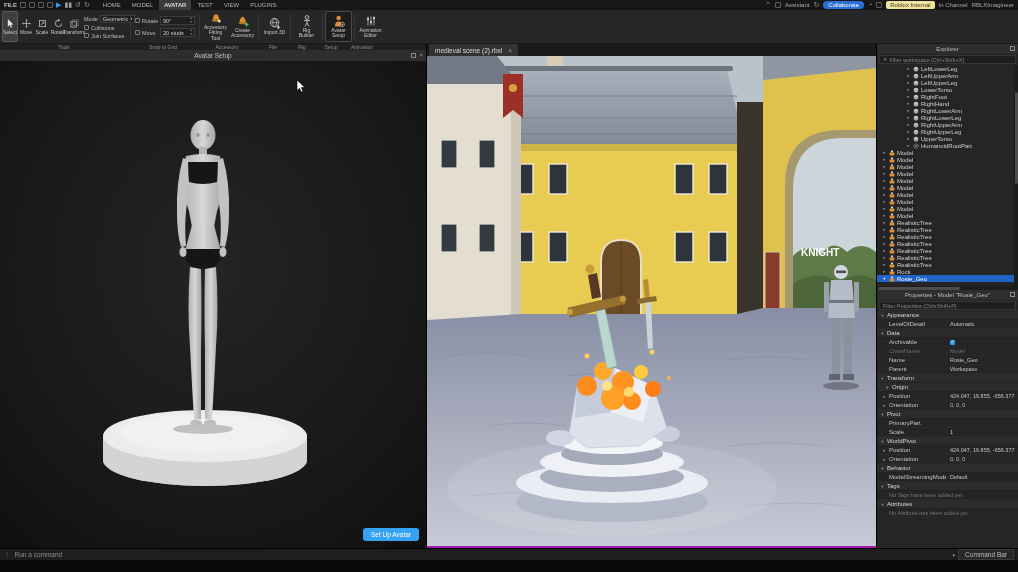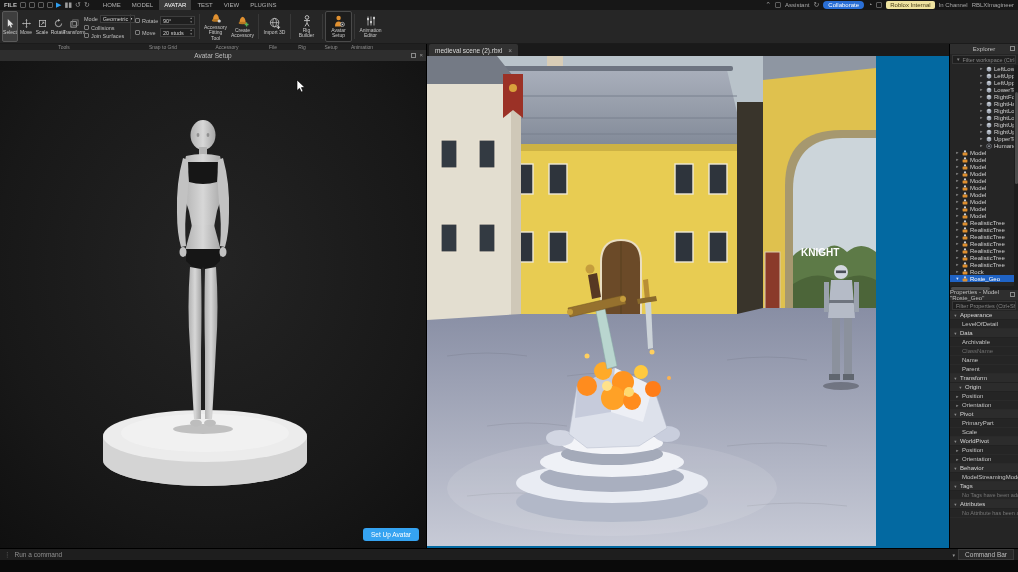--- a/index.html
+++ b/index.html
@@ -39,21 +39,21 @@
 .left{width:427px;background:#101010;display:flex;flex-direction:column;border-right:1px solid #000}
 .labelstrip{height:6px;position:relative;background:#202020;font-size:5px;color:#8d8d8d}
 .labelstrip span{position:absolute;top:0;transform:translateX(-50%);white-space:nowrap}
 .panel-head{height:11px;background:#2e2e2e;display:flex;align-items:center;justify-content:center;font-size:6.5px;color:#bfbfbf;position:relative;flex:none}
 .hicons{position:absolute;right:3px;top:2px;display:flex;gap:3px;align-items:center;color:#9a9a9a;font-size:6px}
 .sq{width:5px;height:5px;border:1px solid #8a8a8a;display:inline-block}
 .avatar-vp{flex:1;position:relative;overflow:hidden}
 .setup-btn{position:absolute;right:7px;bottom:7px;background:#35a3f1;color:#fff;font-size:6.5px;padding:3px 8px;border-radius:3px}
 .cursor{position:absolute;left:296px;top:18px}
 
-.center{width:522px;display:flex;flex-direction:column;background:#0369a1}
+.center{width:449px;display:flex;flex-direction:column;background:#a21caf}
 .tabbar{height:14px;background:#1a1a1a;display:flex;align-items:flex-end;padding-left:2px}
 .vtab{background:#323232;height:12px;display:flex;align-items:center;gap:6px;padding:0 6px;font-size:6.5px;color:#dcdcdc;border-radius:2px 2px 0 0}
 .vtab .close{color:#9a9a9a}
 .scene{flex:1;position:relative}
 
 .right{flex:1;display:flex;flex-direction:column;background:#252525;border-left:1px solid #000;min-width:0}
 .rp-head{height:10px;background:#2e2e2e;display:flex;align-items:center;justify-content:center;font-size:6px;color:#bfbfbf;position:relative;flex:none}
 .filter{height:9px;background:#1f1f1f;border:1px solid #363636;margin:1px 2px;display:flex;align-items:center;gap:2px;padding:0 3px;font-size:5.5px;color:#858585;white-space:nowrap;overflow:hidden;flex:none}
 .explorer{height:246px;display:flex;flex-direction:column;flex:none}
 .tree{flex:1;position:relative;overflow:hidden;font-size:6px}

